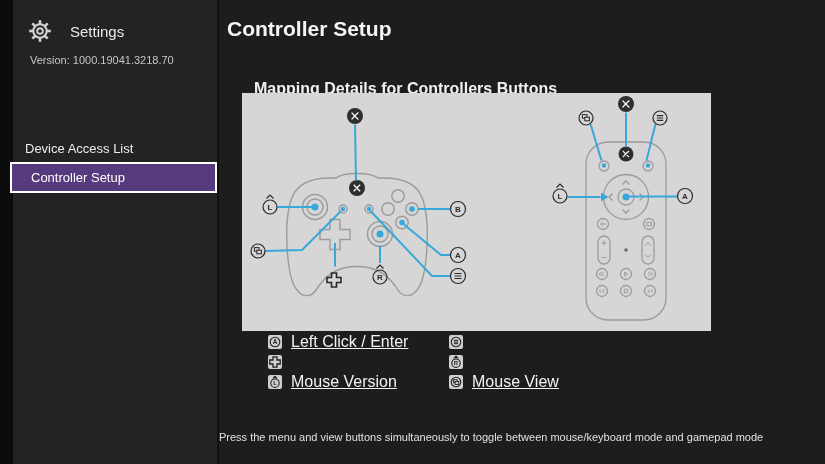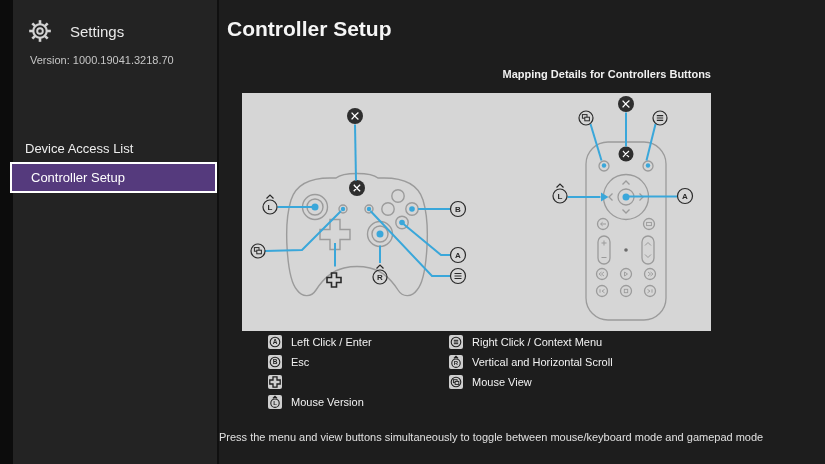--- a/index.html
+++ b/index.html
@@ -12,29 +12,29 @@
   .sb-header{position:absolute;left:14px;top:18px;display:flex;align-items:center;gap:17px;}
   .sb-title{font-size:15px;color:#e9e9e9;}
   .sb-version{position:absolute;left:17px;top:42px;font-size:11px;color:#c6c6c6;white-space:nowrap;margin-top:12px;}
   .nav{position:absolute;left:0;top:135px;width:100%;}
   .nav-item{height:27px;line-height:27px;padding-left:12px;font-size:13px;color:#ededed;cursor:pointer;}
   .nav-item.selected{position:relative;left:-3px;width:207px;height:31px;line-height:27px;
       box-sizing:border-box;border:2px solid #ffffff;background:#553a7d;color:#fff;padding-left:19px;}
   
   .main{position:absolute;left:219px;top:0;width:606px;height:464px;background:#1d1d1d;}
   .page-title{position:absolute;left:8px;top:17px;margin:0;font-size:21px;font-weight:bold;color:#f5f5f5;}
-  .diagram-title{position:absolute;left:23px;top:68px;width:469px;margin:0;text-align:right;
-      font-size:11px;font-weight:bold;color:#f0f0f0;}
+  .diagram-title{position:absolute;left:23px;top:68px;width:469px;margin:12px;text-align:left;
+      font-size:16px;font-weight:bold;color:#f0f0f0;}
   .panel{position:absolute;left:23px;top:93px;width:469px;height:238px;background:#d6d6d6;}
   
   .legend{position:absolute;left:49px;top:335px;display:flex;}
   .legend-col{display:flex;flex-direction:column;gap:6px;}
   .legend-col.first{width:181px;}
   .legend-row{display:flex;align-items:center;gap:9px;height:14px;}
-  .legend-row .lbl{font-size:11px;color:#f2f2f2;white-space:nowrap;}
+  .legend-row .lbl{font-size:16px;color:#f2f2f2;white-space:nowrap;text-decoration:underline;}
   .footer-note{position:absolute;left:0;top:431px;font-size:11px;color:#e0e0e0;white-space:nowrap;}
   svg{display:block;}
   .icn{flex:0 0 14px;}
 </style>
 </head>
 <body>
 
 <div class="app">
   <div class="edge-strip"></div>
 
@@ -238,28 +238,20 @@
 
         <div class="legend-row">
           <svg class="icn" width="14" height="14" viewBox="0 0 14 14">
             <rect width="14" height="14" rx="2" fill="#cfcfcf"></rect>
             <circle cx="7" cy="7" r="4.8" fill="none" stroke="#1f1f1f" stroke-width="1.1"></circle>
             <text x="7" y="9.4" font-size="6.5" font-weight="bold" fill="#1f1f1f" text-anchor="middle" font-family="Liberation Sans, sans-serif">A</text>
           </svg>
           <span class="lbl">Left Click / Enter</span>
         </div>
 
-        <div class="legend-row">
-          <svg class="icn" width="14" height="14" viewBox="0 0 14 14">
-            <rect width="14" height="14" rx="2" fill="#cfcfcf"></rect>
-            <circle cx="7" cy="7" r="4.8" fill="none" stroke="#1f1f1f" stroke-width="1.1"></circle>
-            <text x="7" y="9.4" font-size="6.5" font-weight="bold" fill="#1f1f1f" text-anchor="middle" font-family="Liberation Sans, sans-serif">B</text>
-          </svg>
-          <span class="lbl">Esc</span>
-        </div>
 
         <div class="legend-row">
           <svg class="icn" width="14" height="14" viewBox="0 0 14 14">
             <rect width="14" height="14" rx="2" fill="#cfcfcf"></rect>
             <path d="M 5,1.8 h 4 v 3.2 h 3.2 v 4 h -3.2 v 3.2 h -4 v -3.2 h -3.2 v -4 h 3.2 z" fill="none" stroke="#1f1f1f" stroke-width="1.3"></path>
           </svg>
         </div>
 
         <div class="legend-row">
           <svg class="icn" width="14" height="14" viewBox="0 0 14 14">
@@ -273,32 +265,30 @@
       </div>
 
       <div class="legend-col">
 
         <div class="legend-row">
           <svg class="icn" width="14" height="14" viewBox="0 0 14 14">
             <rect width="14" height="14" rx="2" fill="#cfcfcf"></rect>
             <circle cx="7" cy="7" r="4.8" fill="none" stroke="#1f1f1f" stroke-width="1.1"></circle>
             <path d="M 4.8,5.3 H 9.2 M 4.8,7 H 9.2 M 4.8,8.7 H 9.2" stroke="#1f1f1f" stroke-width="1"></path>
           </svg>
-          <span class="lbl">Right Click / Context Menu</span>
         </div>
 
 
         <div class="legend-row">
           <svg class="icn" width="14" height="14" viewBox="0 0 14 14">
             <rect width="14" height="14" rx="2" fill="#cfcfcf"></rect>
             <path d="M 4.9,3.4 L 7,1.4 L 9.1,3.4" fill="none" stroke="#1f1f1f" stroke-width="1.2"></path>
             <circle cx="7" cy="8.2" r="4.2" fill="none" stroke="#1f1f1f" stroke-width="1.1"></circle>
             <text x="7" y="10.4" font-size="6" font-weight="bold" fill="#1f1f1f" text-anchor="middle" font-family="Liberation Sans, sans-serif">R</text>
           </svg>
-          <span class="lbl">Vertical and Horizontal Scroll</span>
         </div>
 
         <div class="legend-row">
           <svg class="icn" width="14" height="14" viewBox="0 0 14 14">
             <rect width="14" height="14" rx="2" fill="#cfcfcf"></rect>
             <circle cx="7" cy="7" r="4.8" fill="none" stroke="#1f1f1f" stroke-width="1.1"></circle>
             <rect x="4.4" y="4.7" width="3.7" height="3" fill="none" stroke="#1f1f1f" stroke-width="0.9"></rect>
             <rect x="6.1" y="6.4" width="3.7" height="3" fill="#cfcfcf" stroke="#1f1f1f" stroke-width="0.9"></rect>
           </svg>
           <span class="lbl">Mouse View</span>

